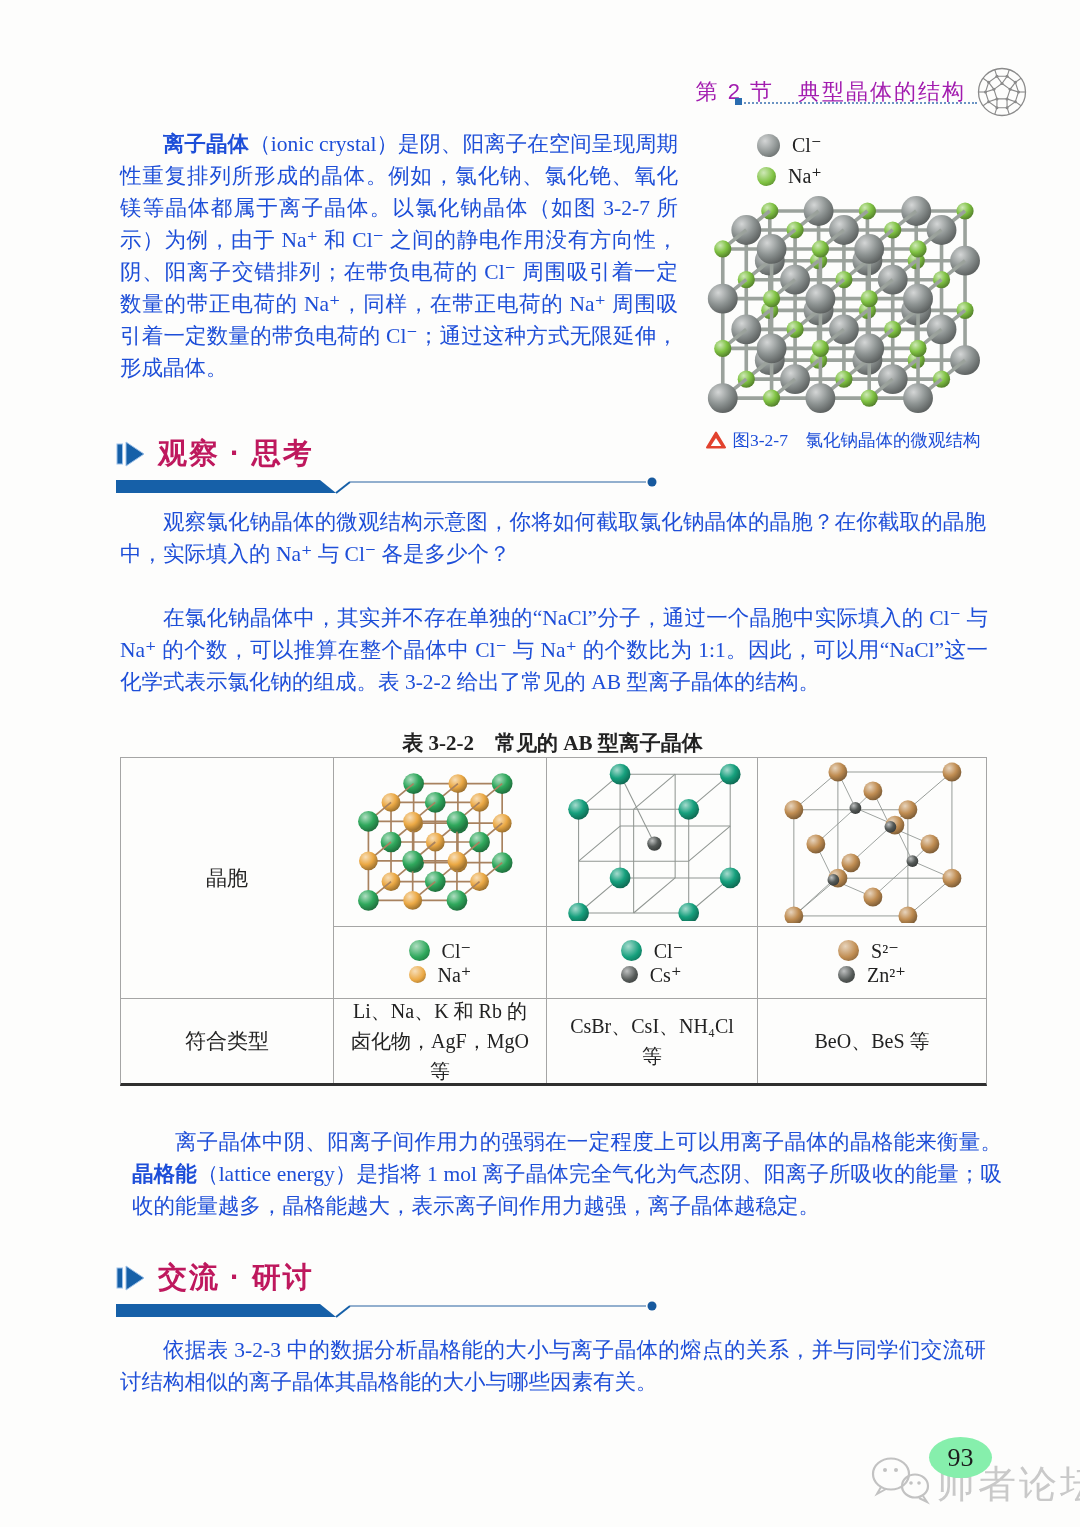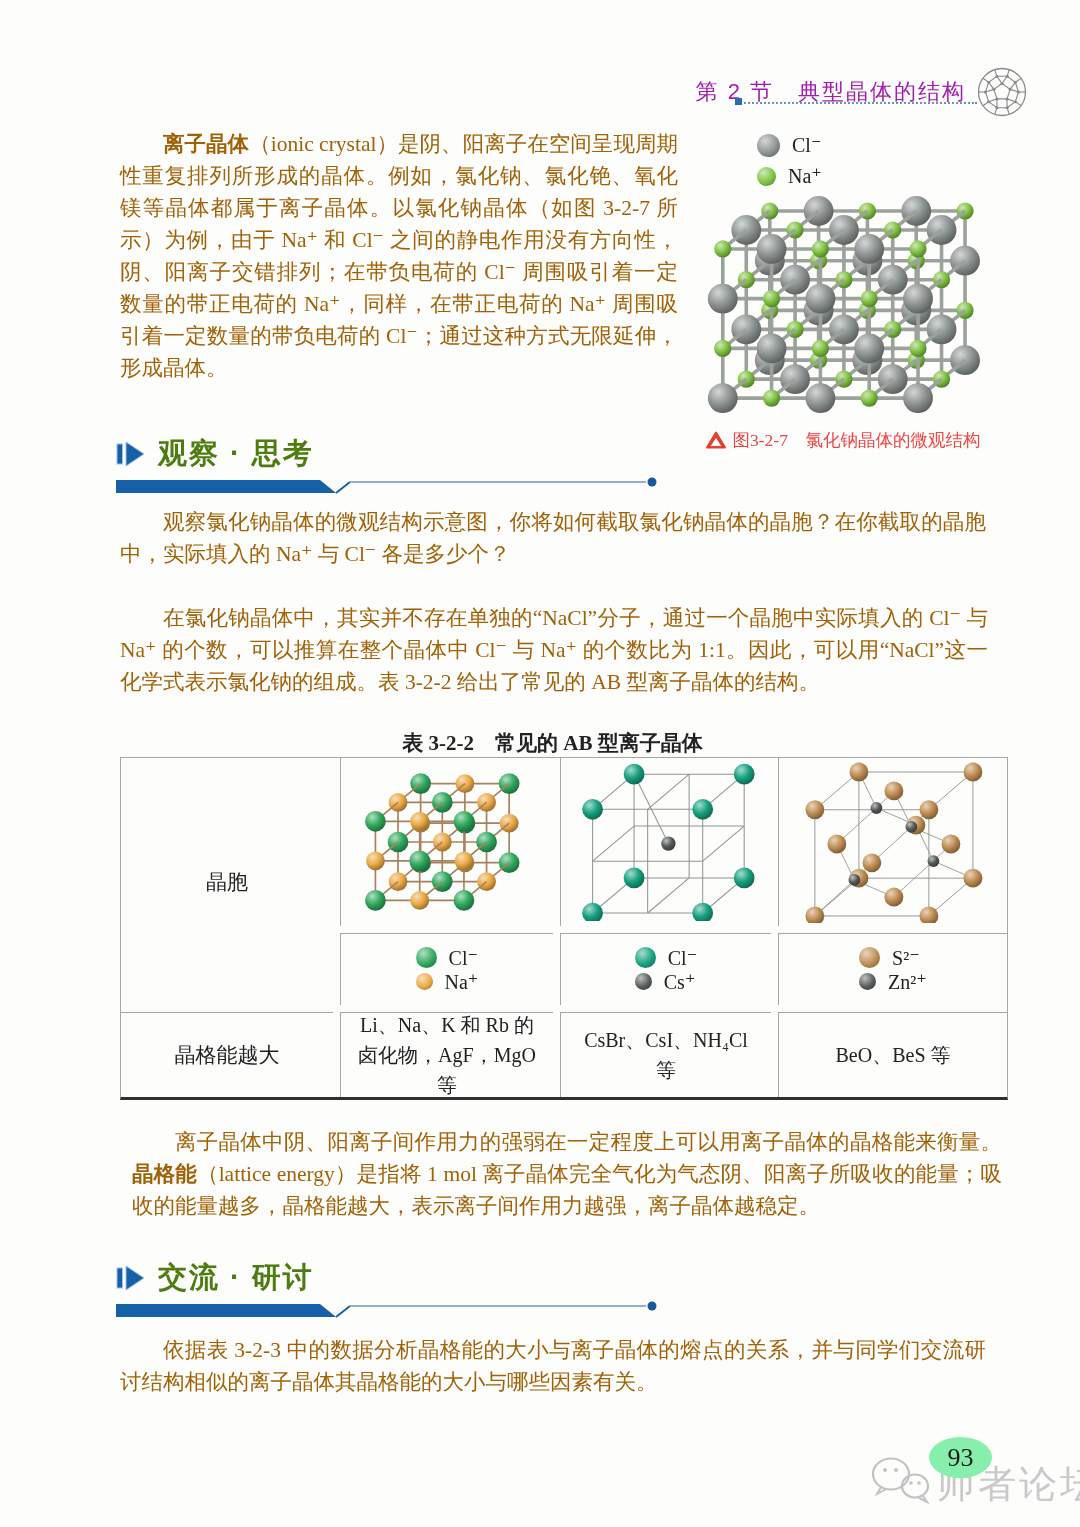--- a/index.html
+++ b/index.html
@@ -7,37 +7,37 @@
         font-family:"Liberation Serif","DejaVu Serif",serif;color:#222;}
   .abs{position:absolute;}
 
   
   .hdr{position:absolute;top:66px;right:52px;display:flex;align-items:center;gap:10px;}
   .hdr-title{font-family:"Liberation Sans","DejaVu Sans",sans-serif;font-size:22px;letter-spacing:2px;color:#a21caf;}
   .hdr-rule{position:absolute;top:102px;left:737px;width:240px;border-bottom:2px dotted #6a93c3;}
   .hdr-sq{position:absolute;left:-2px;top:-4px;width:7px;height:7px;background:#2a6cb0;}
 
   
-  .bt{font-size:21.5px;line-height:32px;text-align:justify;color:#a16207;}
+  .bt{font-size:21.5px;line-height:32px;text-align:justify;color:#1d4ed8;}
   .ind{text-indent:2em;}
   .lead{font-weight:700;font-family:"Liberation Sans","DejaVu Sans",sans-serif;}
 
   
   .fig{left:702px;top:133px;width:282px;}
   .fig-leg{margin-left:55px;display:flex;flex-direction:column;gap:7px;}
   .leg-item{display:flex;align-items:center;gap:12px;font-size:20px;}
   .dot{display:inline-block;border-radius:50%;}
   .d23{width:23px;height:23px;} .d19{width:19px;height:19px;}
   .d21{width:21px;height:21px;} .d17{width:17px;height:17px;}
-  .fig-cap{display:flex;align-items:center;justify-content:center;gap:7px;font-size:17.5px;color:#ef4444;margin-top:6px;}
+  .fig-cap{display:flex;align-items:center;justify-content:center;gap:7px;font-size:17.5px;color:#1d4ed8;margin-top:6px;}
 
   
   .sec{left:116px;width:552px;height:60px;}
   .sec-row{display:flex;align-items:center;gap:12px;height:34px;}
-  .sec-title{font-family:"Liberation Sans","DejaVu Sans",sans-serif;font-size:29px;font-weight:700;color:#4d7c0f;letter-spacing:2px;}
+  .sec-title{font-family:"Liberation Sans","DejaVu Sans",sans-serif;font-size:29px;font-weight:700;color:#be185d;letter-spacing:2px;}
 
   
   .tbl-title{font-size:21px;font-weight:700;text-align:center;}
   .tbl{display:grid;grid-template-columns:212px 213px 211px 229px;grid-template-rows:168px 72px 85px;
        border:1px solid #a5a5a5;border-bottom:3px solid #2f2f2f;background:#fdfdfc;}
   .cell{display:flex;align-items:center;justify-content:center;}
   .bl{border-left:1px solid #a5a5a5;} .btp{border-top:1px solid #a5a5a5;}
   .c-label{grid-column:1;grid-row:1/3;font-family:"Liberation Sans","DejaVu Sans",sans-serif;font-size:21px;}
   .c-label2{font-family:"Liberation Sans","DejaVu Sans",sans-serif;font-size:21px;}
   .c-leg{flex-direction:column;gap:8px;align-items:flex-start;justify-content:center;}
@@ -348,21 +348,21 @@
       <line x1="234" y1="7" x2="530" y2="7" stroke="#6e94bf" stroke-width="1.4"></line>
       <circle cx="536" cy="7" r="4.5" fill="#17599e"></circle>
     </svg>
   </div>
 
   <p class="abs bt ind" style="left:120px;top:506px;width:866px;margin:0;">观察氯化钠晶体的微观结构示意图，你将如何截取氯化钠晶体的晶胞？在你截取的晶胞中，实际填入的 Na⁺ 与 Cl⁻ 各是多少个？</p>
 
   <p class="abs bt ind" style="left:120px;top:602px;width:868px;margin:0;">在氯化钠晶体中，其实并不存在单独的“NaCl”分子，通过一个晶胞中实际填入的 Cl⁻ 与 Na⁺ 的个数，可以推算在整个晶体中 Cl⁻ 与 Na⁺ 的个数比为 1:1。因此，可以用“NaCl”这一化学式表示氯化钠的组成。表 3-2-2 给出了常见的 AB 型离子晶体的结构。</p>
 
   <div class="abs tbl-title" style="left:120px;top:729px;width:865px;">表 3-2-2　常见的 AB 型离子晶体</div>
-  <div class="abs tbl" style="left:120px;top:757px;gap:7px;">
+  <div class="abs tbl" style="left:120px;top:757px;">
     <div class="cell c-label">晶胞</div>
 
     <div class="cell bl" style="grid-column:2;grid-row:1;">
       <svg width="200" height="162" viewBox="0 0 192 172">
           <defs>
             <radialGradient id="g2" cx="0.35" cy="0.3" r="0.8">
               <stop offset="0%" stop-color="rgb(176,222,193)"></stop>
               <stop offset="50%" stop-color="#2fa85c"></stop>
               <stop offset="100%" stop-color="rgb(27,97,53)"></stop>
             </radialGradient>
@@ -600,21 +600,21 @@
             <span class="dot d21" style="background-image: radial-gradient(circle at 35% 30%, rgb(231, 212, 189) 0%, rgb(192, 141, 82) 55%, rgb(111, 82, 48) 100%);"></span>
             <span>S²⁻</span>
           </div>
         <div class="leg-item">
             <span class="dot d17" style="background-image: radial-gradient(circle at 35% 30%, rgb(190, 192, 192) 0%, rgb(85, 90, 88) 55%, rgb(49, 52, 51) 100%);"></span>
             <span>Zn²⁺</span>
           </div>
       </div>
     </div>
 
-    <div class="cell btp c-label2" style="grid-column:1;grid-row:3;">晶格能越大</div>
+    <div class="cell btp c-label2" style="grid-column:1;grid-row:3;">符合类型</div>
     <div class="cell bl btp c-type" style="grid-column:2;grid-row:3;">Li、Na、K 和 Rb 的卤化物，AgF，MgO 等</div>
     <div class="cell bl btp c-type" style="grid-column:3;grid-row:3;">CsBr、CsI、NH₄Cl 等</div>
     <div class="cell bl btp c-type" style="grid-column:4;grid-row:3;">BeO、BeS 等</div>
   </div>
 
   <p class="abs bt ind" style="left:120px;top:1114px;width:870px;margin:12px;"><span>离子晶体中阴、阳离子间作用力的强弱在一定程度上可以用离子晶体的晶格能来衡量。</span><span class="lead">晶格能</span><span>（lattice energy）是指将 1 mol 离子晶体完全气化为气态阴、阳离子所吸收的能量；吸收的能量越多，晶格能越大，表示离子间作用力越强，离子晶体越稳定。</span></p>
 
   <div class="abs sec" style="top:1261px;">
     <div class="sec-row">
       <svg width="30" height="28" viewBox="0 0 30 28">

